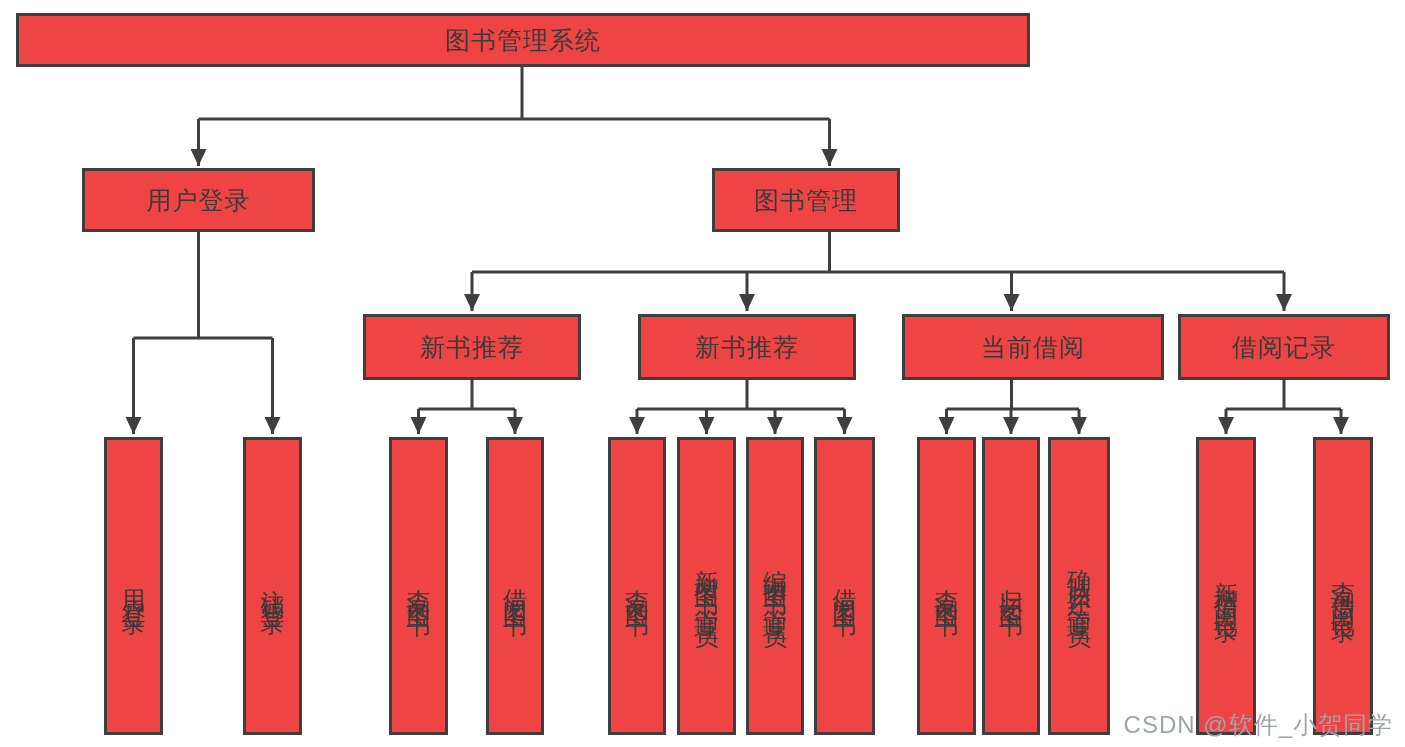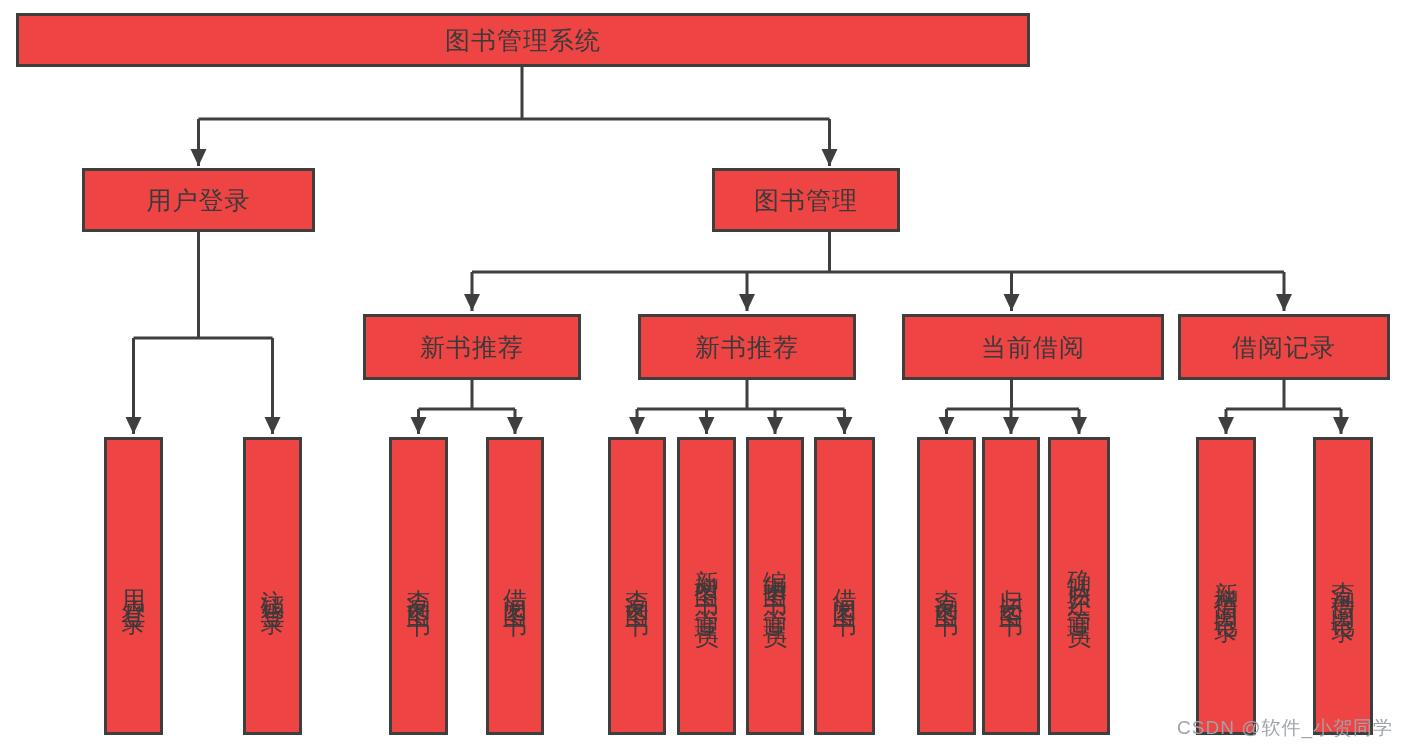--- a/index.html
+++ b/index.html
@@ -33,21 +33,21 @@
     font-size:24px;
     letter-spacing:8px;
     line-height:1;
   }
   .watermark{
     position:absolute;
     right:12px;
     bottom:6px;
     z-index:5;
     color:#9fa3a9;
-    font-size:19px;
+    font-size:24px;
     letter-spacing:1px;
     white-space:nowrap;
   }
 </style>
 </head>
 <body>
 
 <div class="stage">
 
   <svg class="connectors" width="1405" height="747" viewBox="0 0 1405 747">

